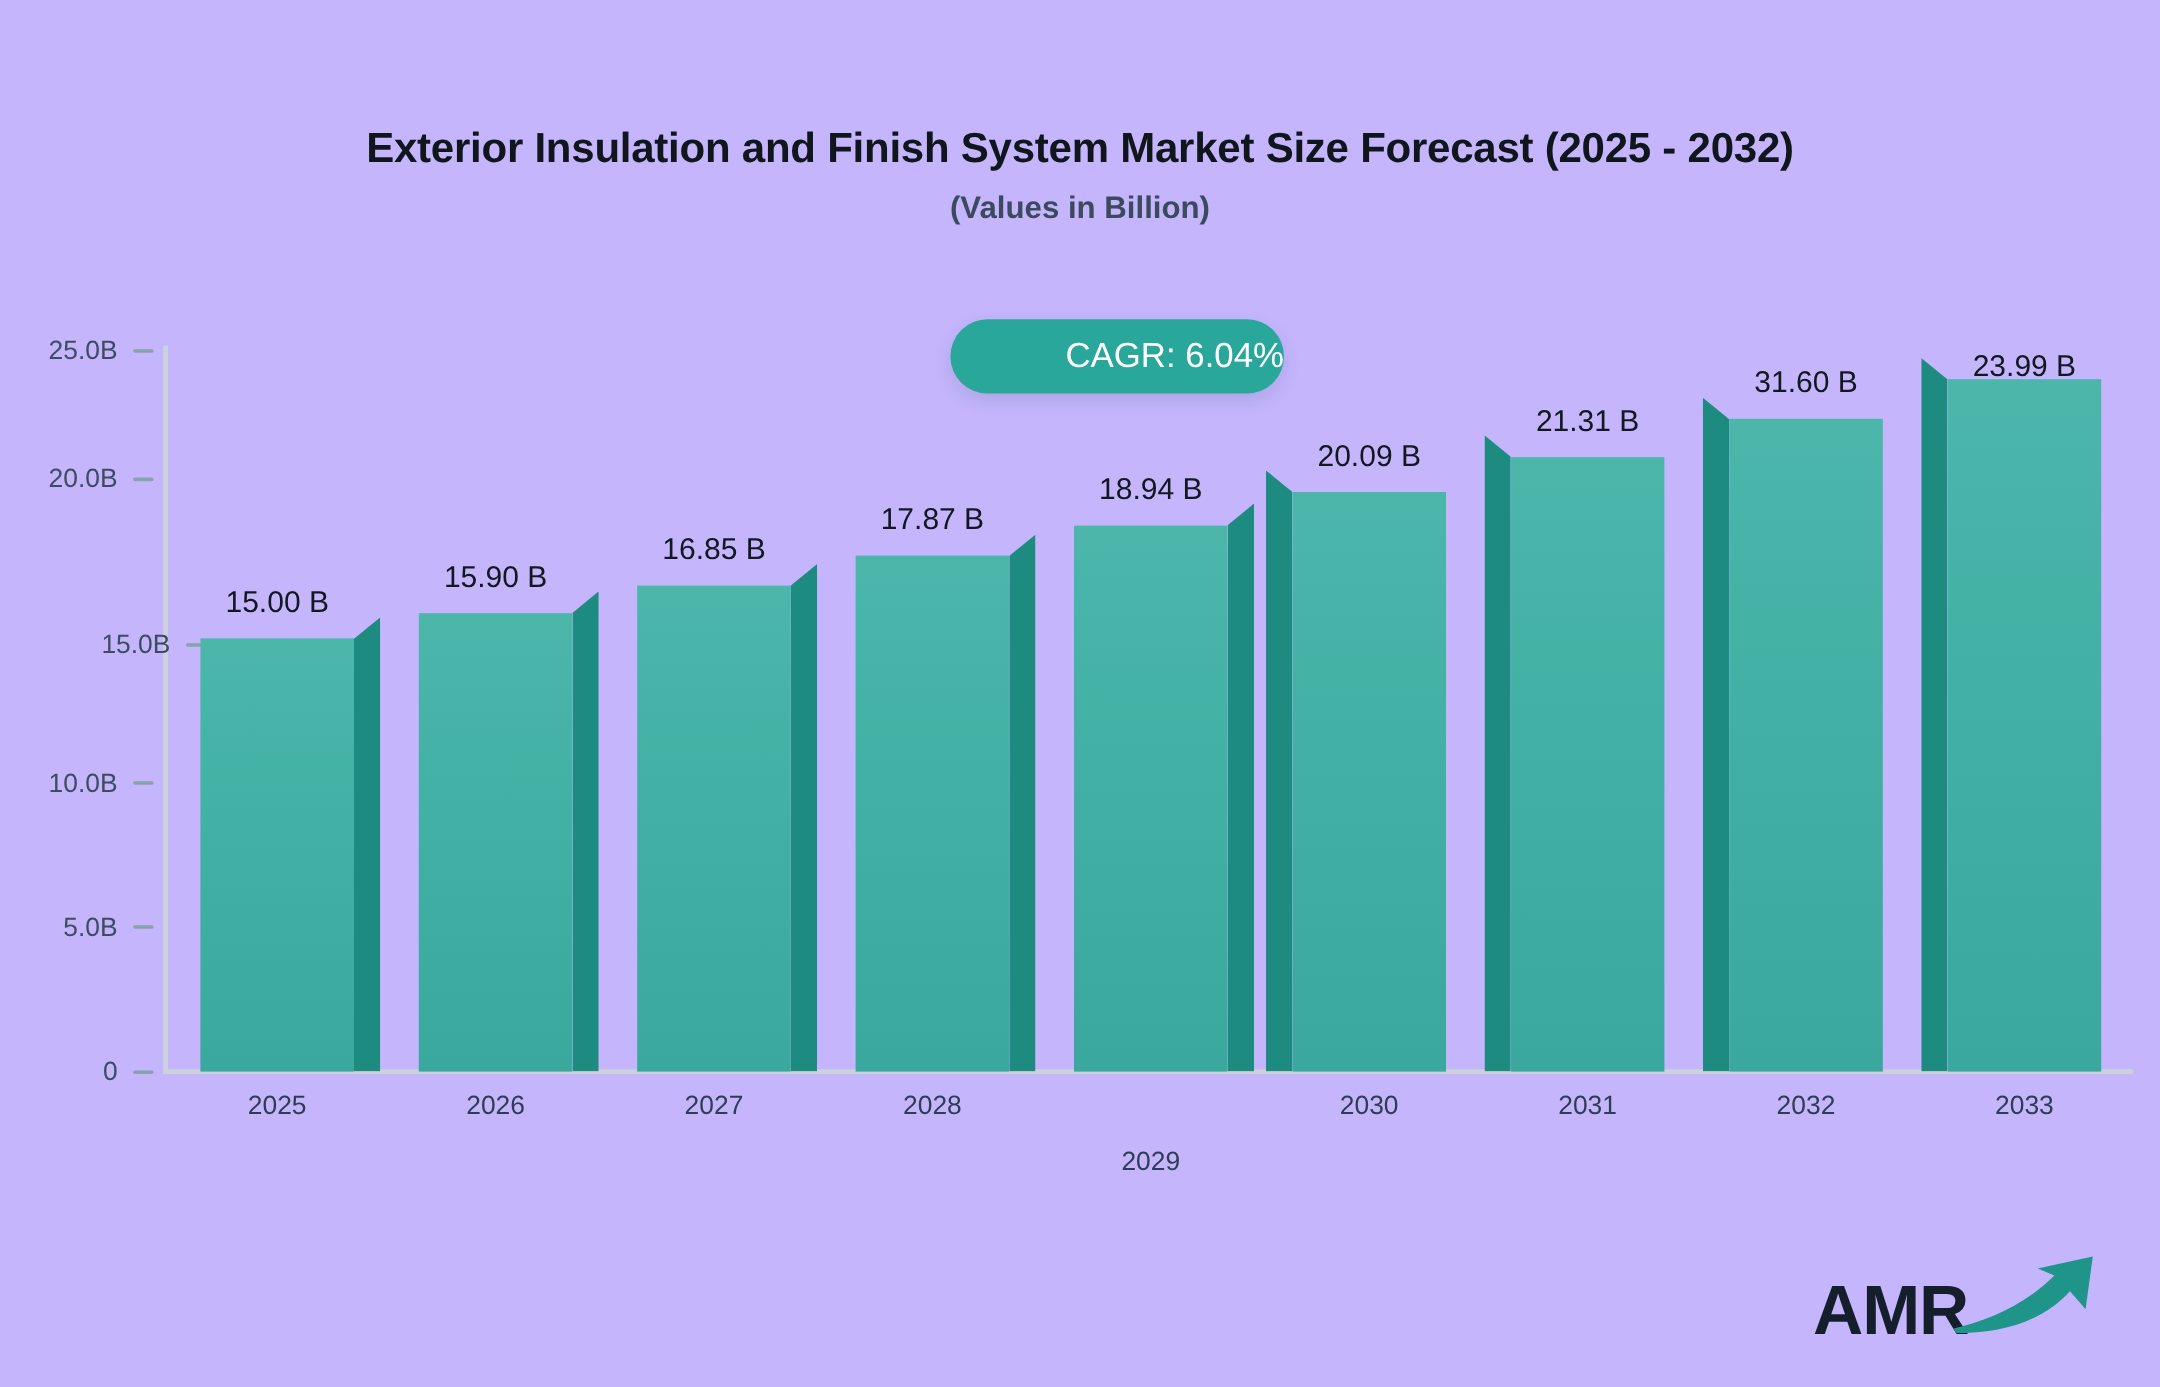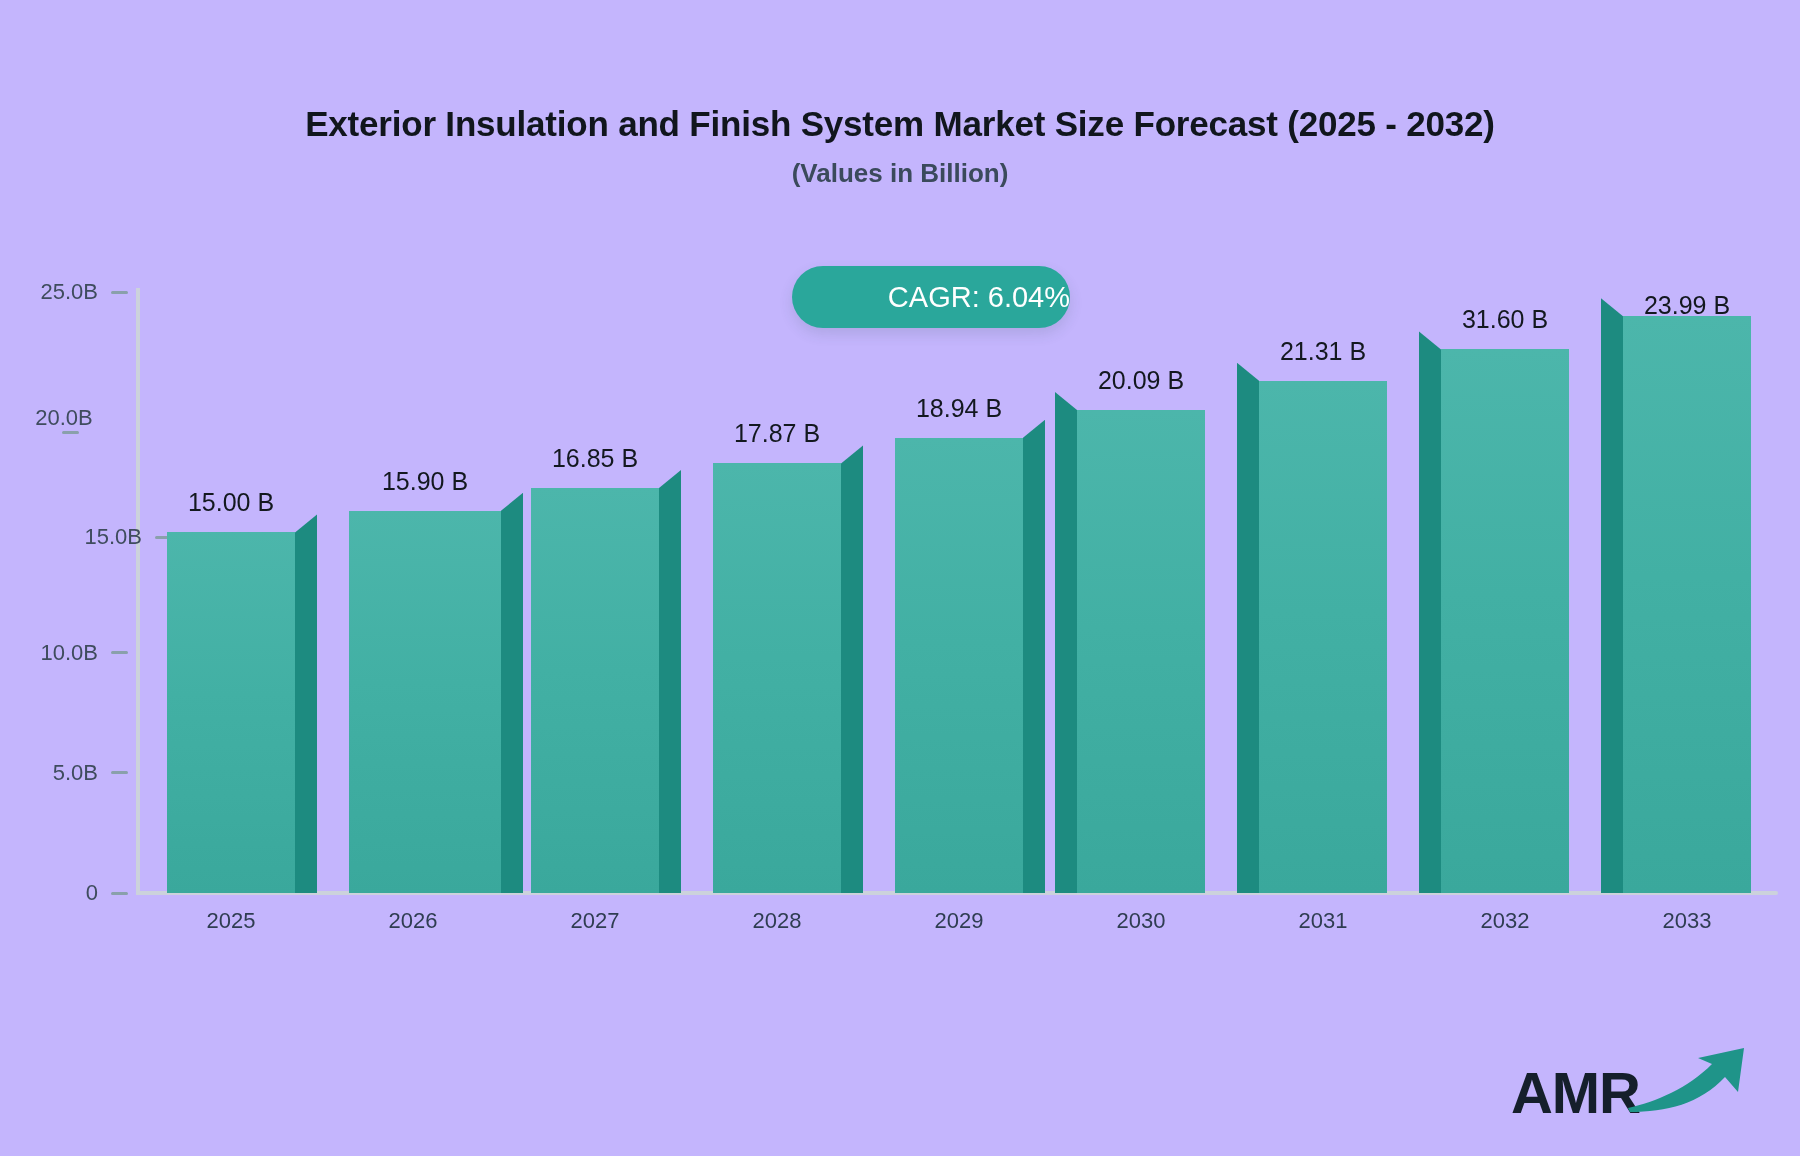--- a/index.html
+++ b/index.html
@@ -196,21 +196,21 @@
   </div>
 
   <div id="plot-area">
     <div id="y-axis-line"></div>
     <div id="x-axis-line"></div>
     <div id="y-ticks">
         <div class="y-tick" style="top: 277px;">
           <span class="ytxt">25.0B</span>
           <span class="ydash"></span>
         </div>
-        <div class="y-tick" style="top: 404px; flex-direction: column;">
+        <div class="y-tick" style="top: 384px;">
           <span class="ytxt">20.0B</span>
           <span class="ydash"></span>
         </div>
         <div class="y-tick" style="top: 522px; padding-left: 44px;">
           <span class="ytxt">15.0B</span>
           <span class="ydash"></span>
         </div>
         <div class="y-tick" style="top: 637.6px;">
           <span class="ytxt">10.0B</span>
           <span class="ydash"></span>
@@ -223,21 +223,21 @@
           <span class="ytxt">0</span>
           <span class="ydash"></span>
         </div>
       </div>
     <div id="bars-layer">
         <div class="bar-group" style="left: 167px; width: 128px; top: 532.4px; height: 360.6px; bottom: auto;">
           <div class="bar-side right" style="height: 378.6px; bottom: 0px;"></div>
           <div class="bar-face" style="height: 360.6px;"></div>
           <div class="bar-label" style="top: -44px;">15.00 B</div>
         </div>
-        <div class="bar-group" style="left: 349px; width: 152px; top: 510.764px; height: 382.236px; bottom: auto;">
+        <div class="bar-group" style="left: 349px; width: 128px; top: 510.764px; height: 382.236px; bottom: auto;">
           <div class="bar-side right" style="height: 400.236px; bottom: 0px;"></div>
           <div class="bar-face" style="height: 382.236px;"></div>
           <div class="bar-label" style="top: -44px;">15.90 B</div>
         </div>
         <div class="bar-group" style="left: 531px; width: 128px; top: 487.926px; height: 405.074px; bottom: auto;">
           <div class="bar-side right" style="height: 423.074px; bottom: 0px;"></div>
           <div class="bar-face" style="height: 405.074px;"></div>
           <div class="bar-label" style="top: -44px;">16.85 B</div>
         </div>
         <div class="bar-group" style="left: 713px; width: 128px; top: 463.405px; height: 429.595px; bottom: auto;">
@@ -269,21 +269,21 @@
           <div class="bar-side left" style="height: 594.72px; bottom: 0px;"></div>
           <div class="bar-face" style="height: 576.72px;"></div>
           <div class="bar-label" style="top: -44px; margin-top: 19px;">23.99 B</div>
         </div>
       </div>
     <div id="x-labels">
         <div class="x-label" style="left: 140px; width: 182px;">2025</div>
         <div class="x-label" style="left: 322px; width: 182px;">2026</div>
         <div class="x-label" style="left: 504px; width: 182px;">2027</div>
         <div class="x-label" style="left: 686px; width: 182px;">2028</div>
-        <div class="x-label" style="left: 868px; width: 182px;">2029</div>
+        <div class="x-label" style="left: 868px; width: 182px; margin-top: 47px;">2029</div>
         <div class="x-label" style="left: 1050px; width: 182px;">2030</div>
         <div class="x-label" style="left: 1232px; width: 182px;">2031</div>
         <div class="x-label" style="left: 1414px; width: 182px;">2032</div>
         <div class="x-label" style="left: 1596px; width: 182px;">2033</div>
       </div>
   </div>
 
   <div id="amr-logo">
     <span id="amr-logo-text">AMR</span>
     <span id="amr-logo-arrow">

